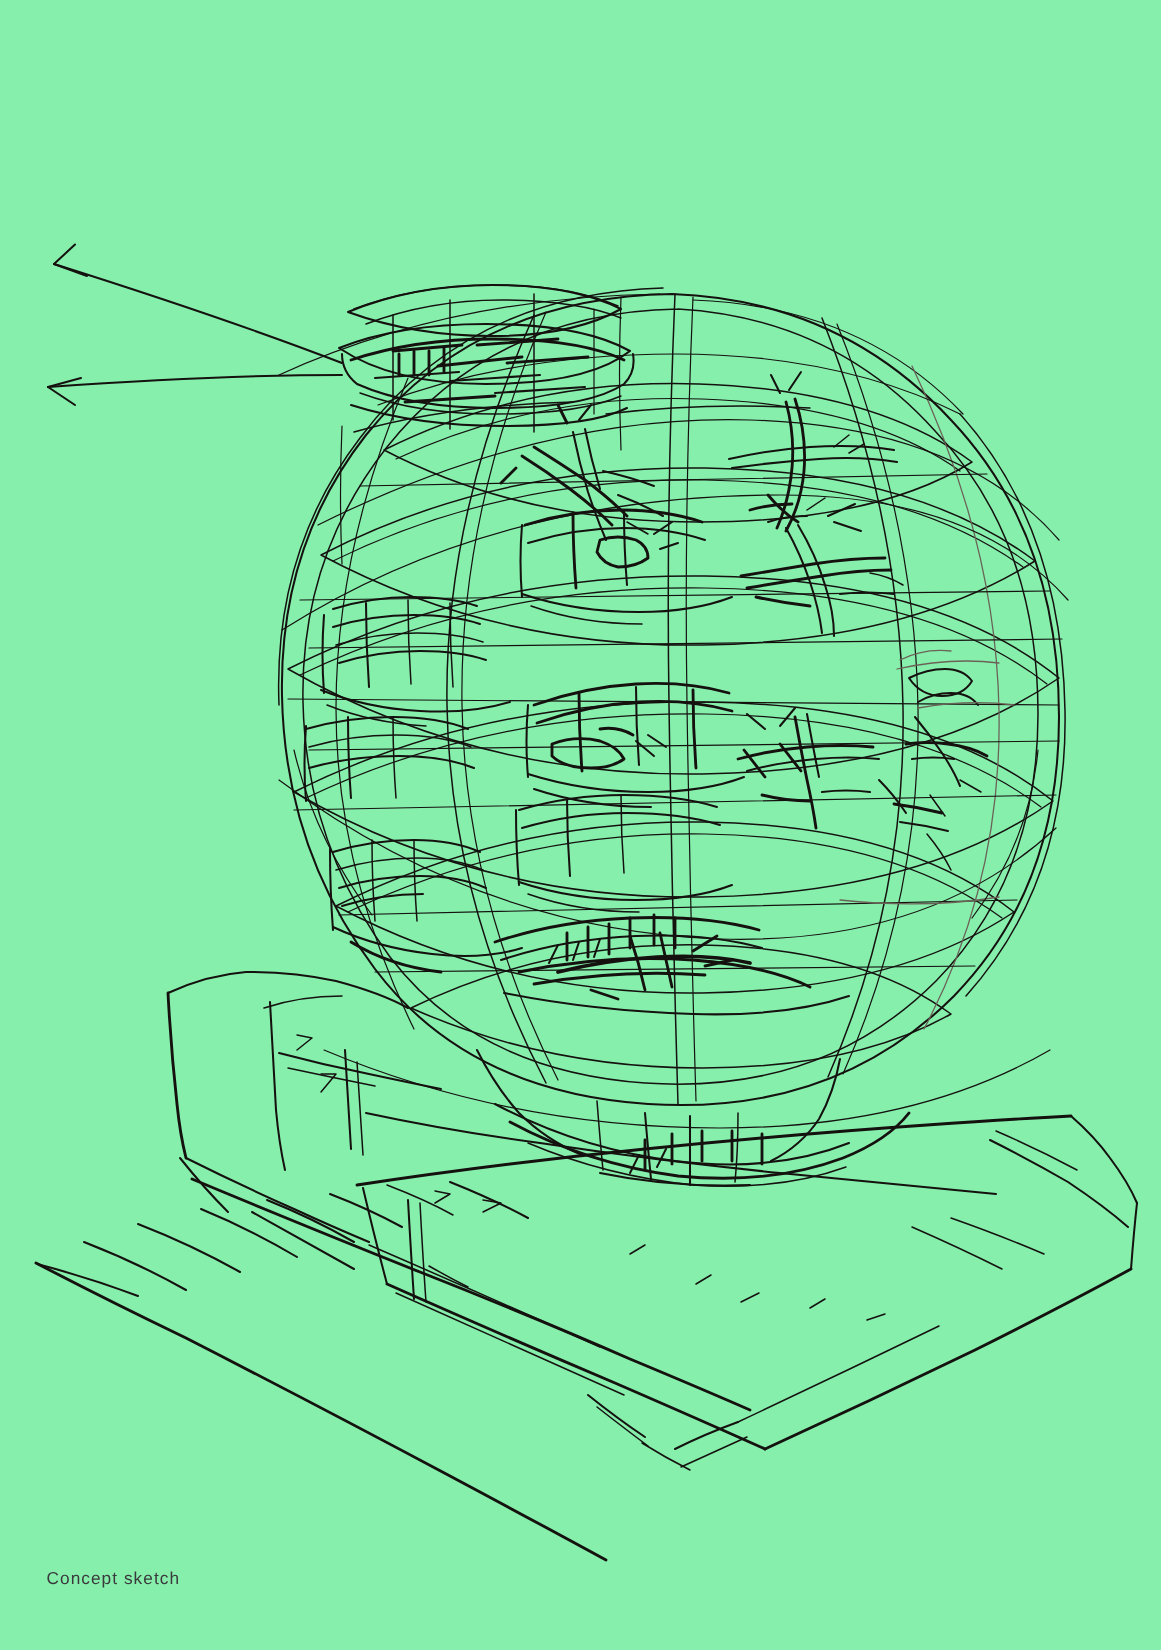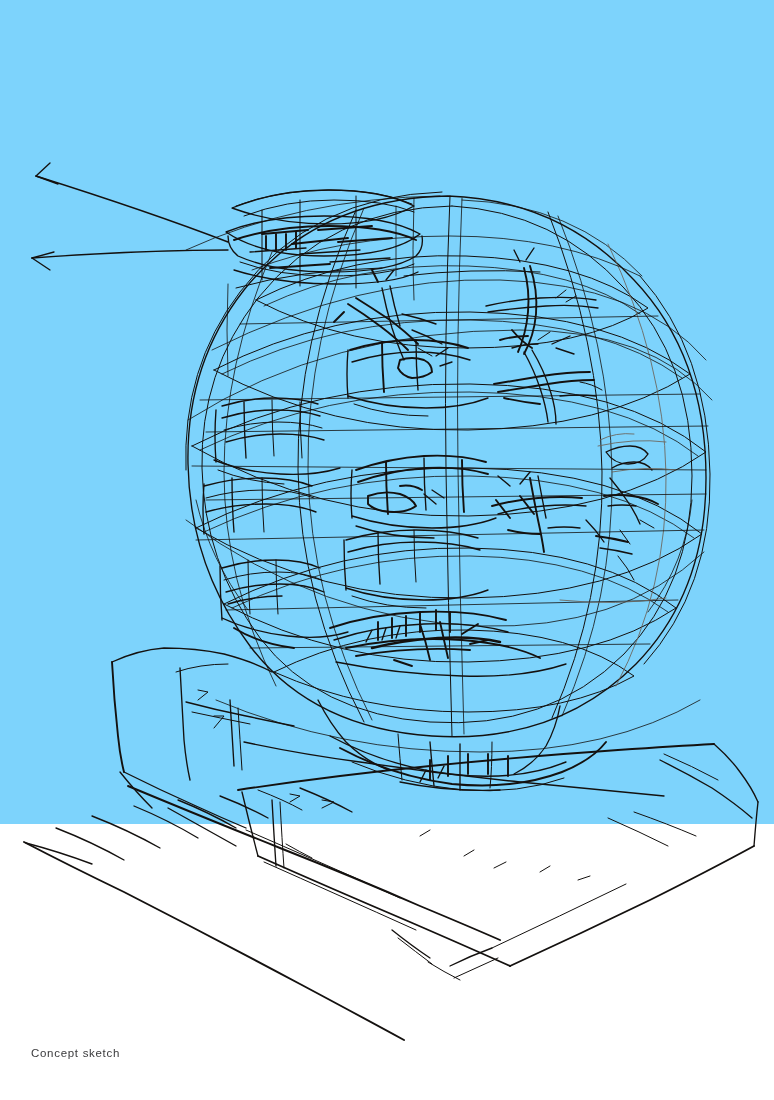--- a/index.html
+++ b/index.html
@@ -4,22 +4,22 @@
 <title>Concept sketch</title>
 <style>
   html,body{margin:0;padding:0;background:#ffffff;}
   body{
     width:774px;height:1100px;overflow:hidden;
     font-family:"Liberation Sans", sans-serif;
     position:relative;
   }
   #page{
     position:absolute;inset:0;
-    width:774px;height:824px;
-    background:#7dd3fc;
+    width:774px;height:1100px;
+    background:#86efac;
   }
   #sketch-svg{
     position:absolute;left:0;top:0;
     width:774px;height:1100px;
     display:block;
   }
   .caption{
     position:absolute;
     left:31px;top:1046px;
     font-family:"Liberation Sans", sans-serif;

